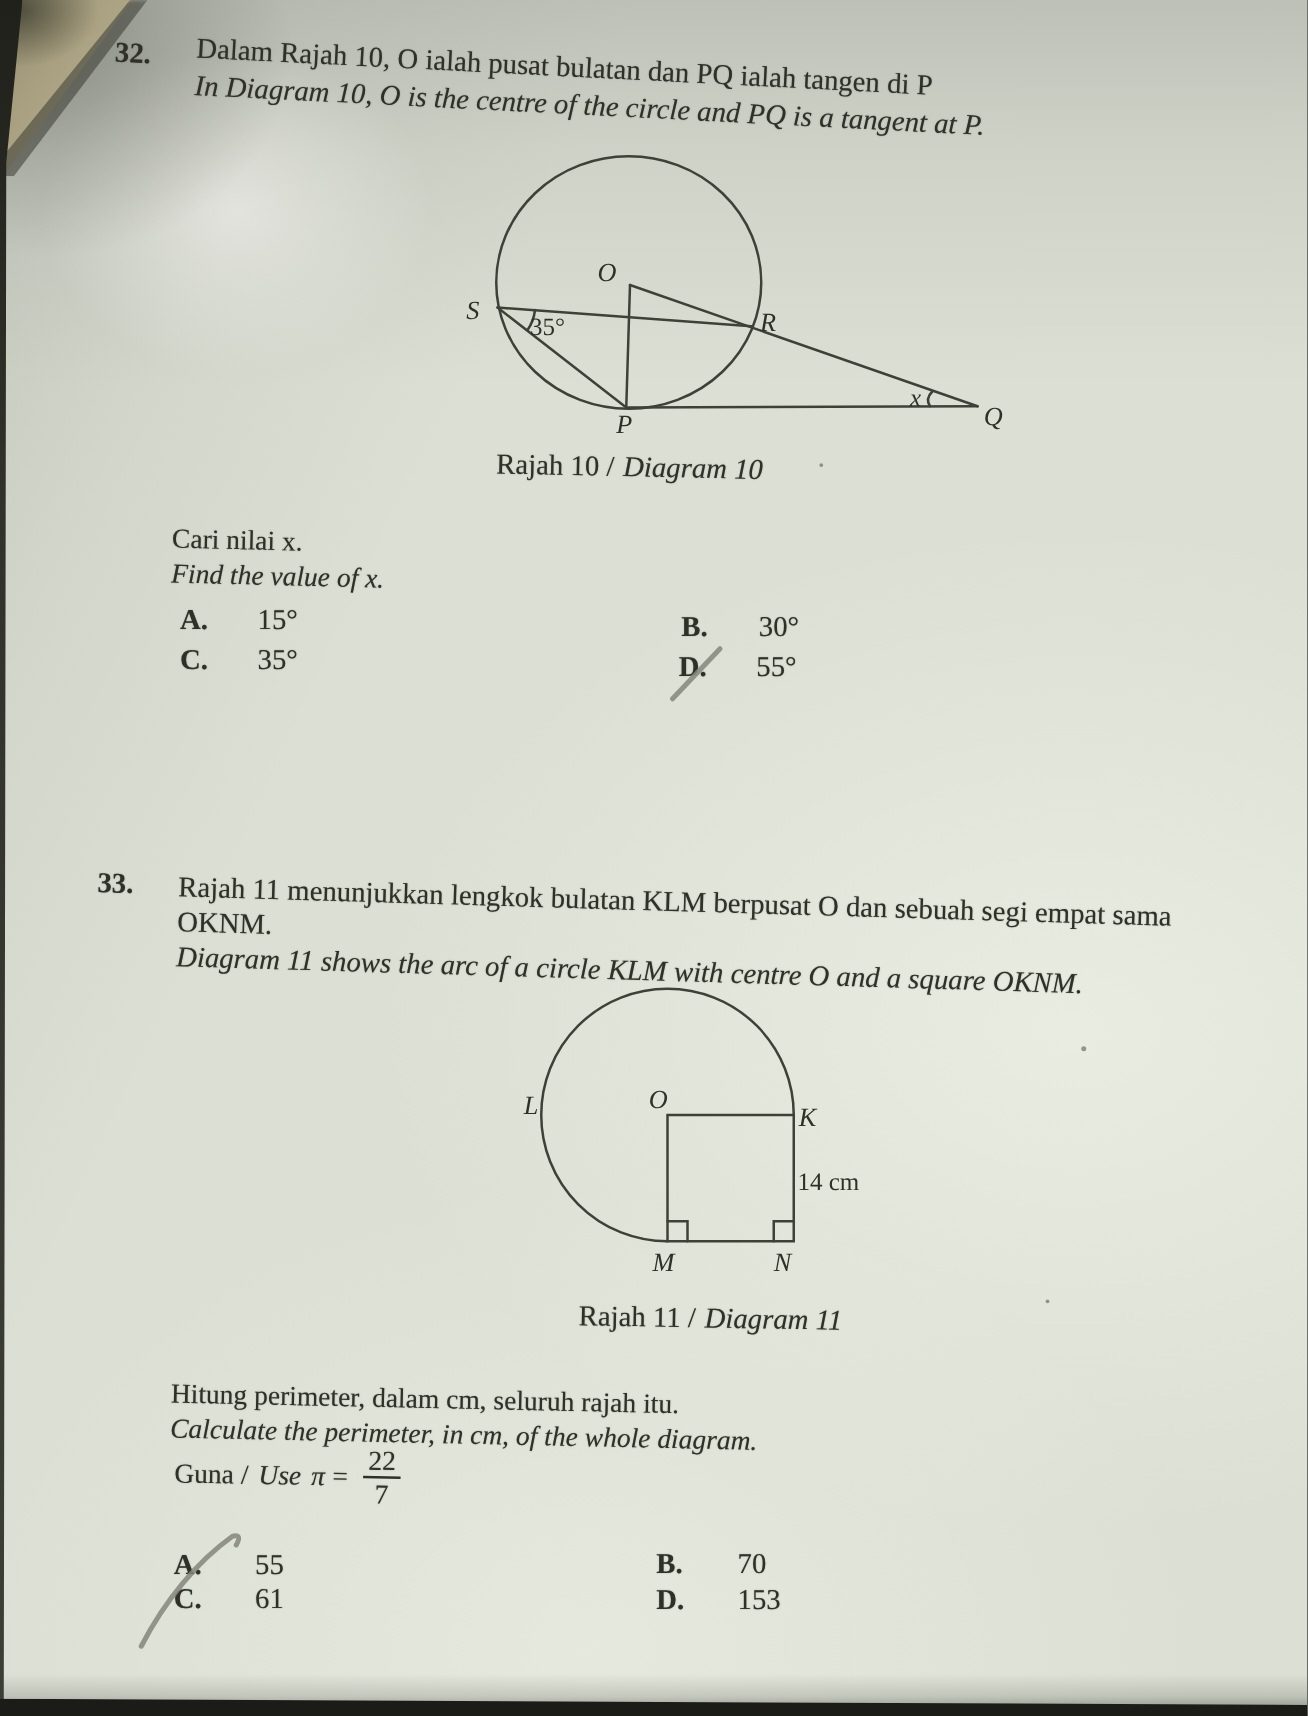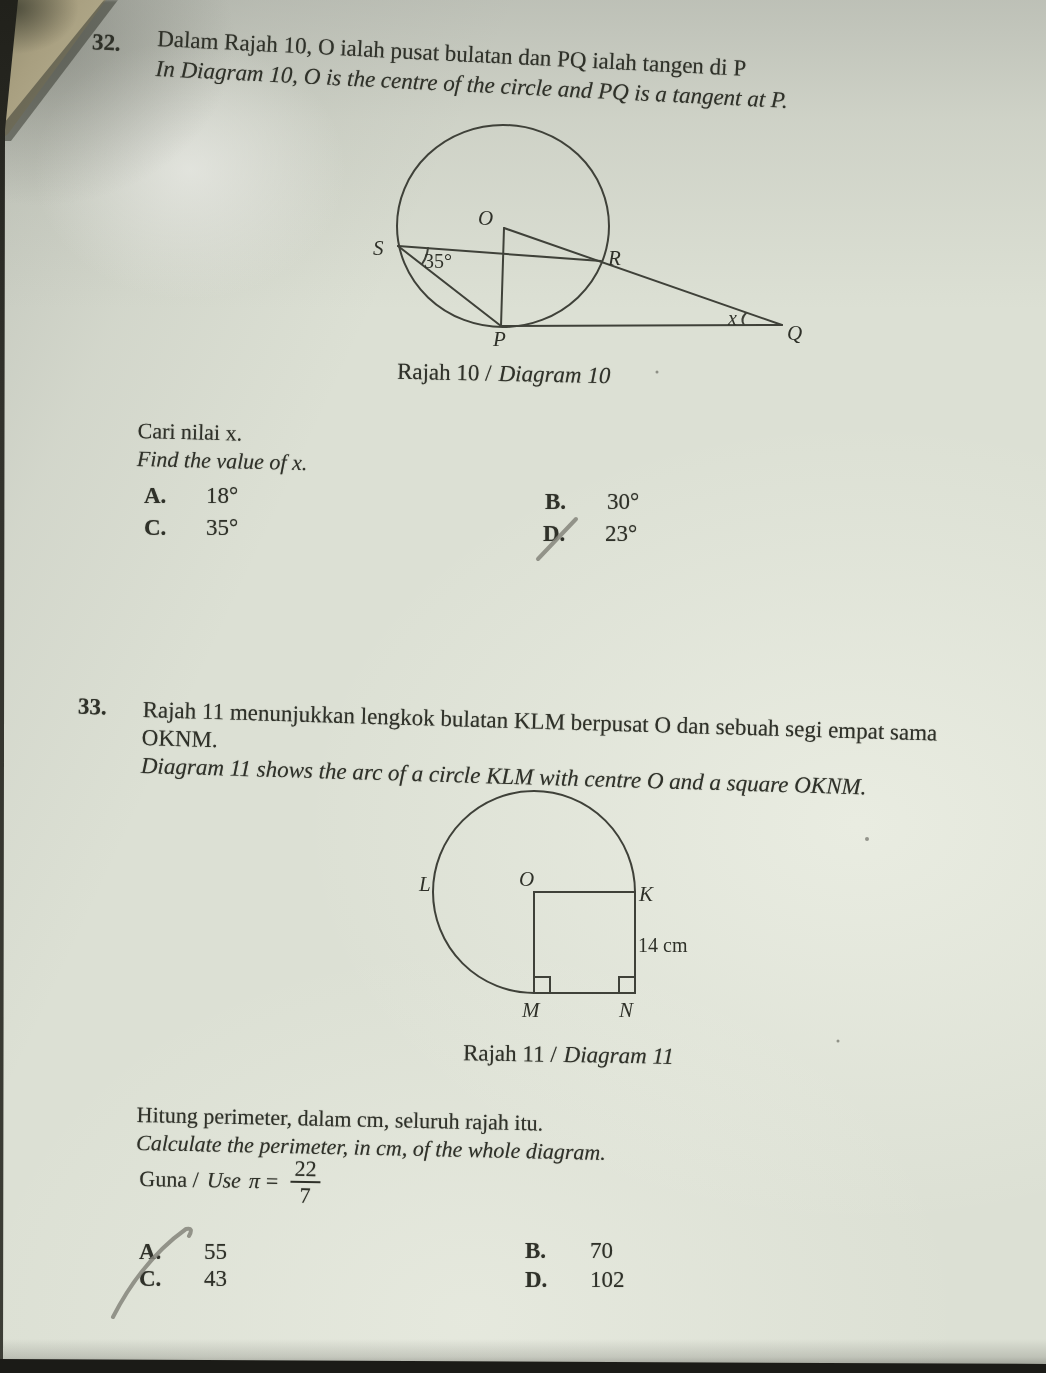--- a/index.html
+++ b/index.html
@@ -87,33 +87,33 @@
       <span class="cap-my">Rajah 10 /</span><span class="it">Diagram 10</span>
     </div>
 
     <div class="txt prompt" style="left:138px;top:417px;transform:rotate(1.4deg);transform-origin:0 0;">
       <div>Cari nilai x.</div>
       <div class="it">Find the value of x.</div>
     </div>
 
     <div class="txt opt" style="left:144px;top:484px;">
       <span class="opt-letter">A.</span>
-      <span>18°</span>
+      <span>15°</span>
     </div>
     <div class="txt opt" style="left:545px;top:490px;">
       <span class="opt-letter">B.</span>
       <span>30°</span>
     </div>
     <div class="txt opt" style="left:144px;top:516px;">
       <span class="opt-letter">C.</span>
       <span>35°</span>
     </div>
     <div class="txt opt" style="left:543px;top:522px;">
       <span class="opt-letter">D.</span>
-      <span>23°</span>
+      <span>55°</span>
     </div>
   </div>
 
   <div class="q33">
     <div class="txt qnum" style="left:78px;top:694px;transform:rotate(1.8deg);">33.</div>
     <div class="txt qhead" style="left:143px;top:696px;width:885px;transform:rotate(1.7deg);transform-origin:0 0;line-height:28px;">
       <div>Rajah 11 menunjukkan lengkok bulatan KLM berpusat O dan sebuah segi empat sama</div>
       <div>OKNM.</div>
       <div class="it">Diagram 11 shows the arc of a circle KLM with centre O and a square OKNM.</div>
     </div>
@@ -155,25 +155,25 @@
     <div class="txt opt" style="left:139px;top:1240px;">
       <span class="opt-letter">A.</span>
       <span>55</span>
     </div>
     <div class="txt opt" style="left:525px;top:1239px;">
       <span class="opt-letter">B.</span>
       <span>70</span>
     </div>
     <div class="txt opt" style="left:139px;top:1267px;">
       <span class="opt-letter">C.</span>
-      <span>43</span>
+      <span>61</span>
     </div>
     <div class="txt opt" style="left:525px;top:1268px;">
       <span class="opt-letter">D.</span>
-      <span>102</span>
+      <span>153</span>
     </div>
   </div>
 
   <svg style="left:0;top:0;" width="1046" height="1373" viewBox="0 0 1046 1373">
     <path class="pencil" d="M538,559 L576,519"></path>
     <path class="pencil" d="M113,1317 C132,1280 158,1249 186,1229 q8,-2 3,7"></path>
     <circle class="speck" cx="657" cy="372" r="1.5"></circle>
     <circle class="speck" cx="867" cy="839" r="2"></circle>
     <circle class="speck" cx="838" cy="1041" r="1.5"></circle>
   </svg>

